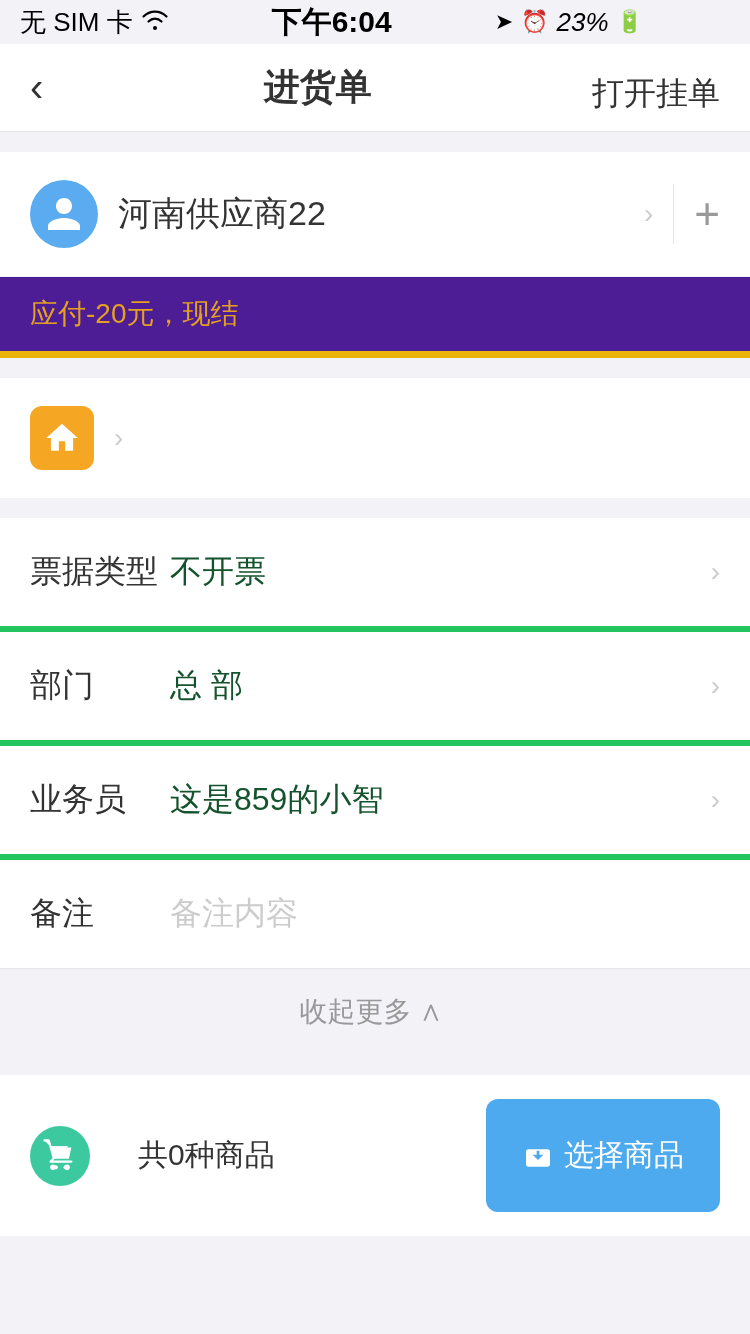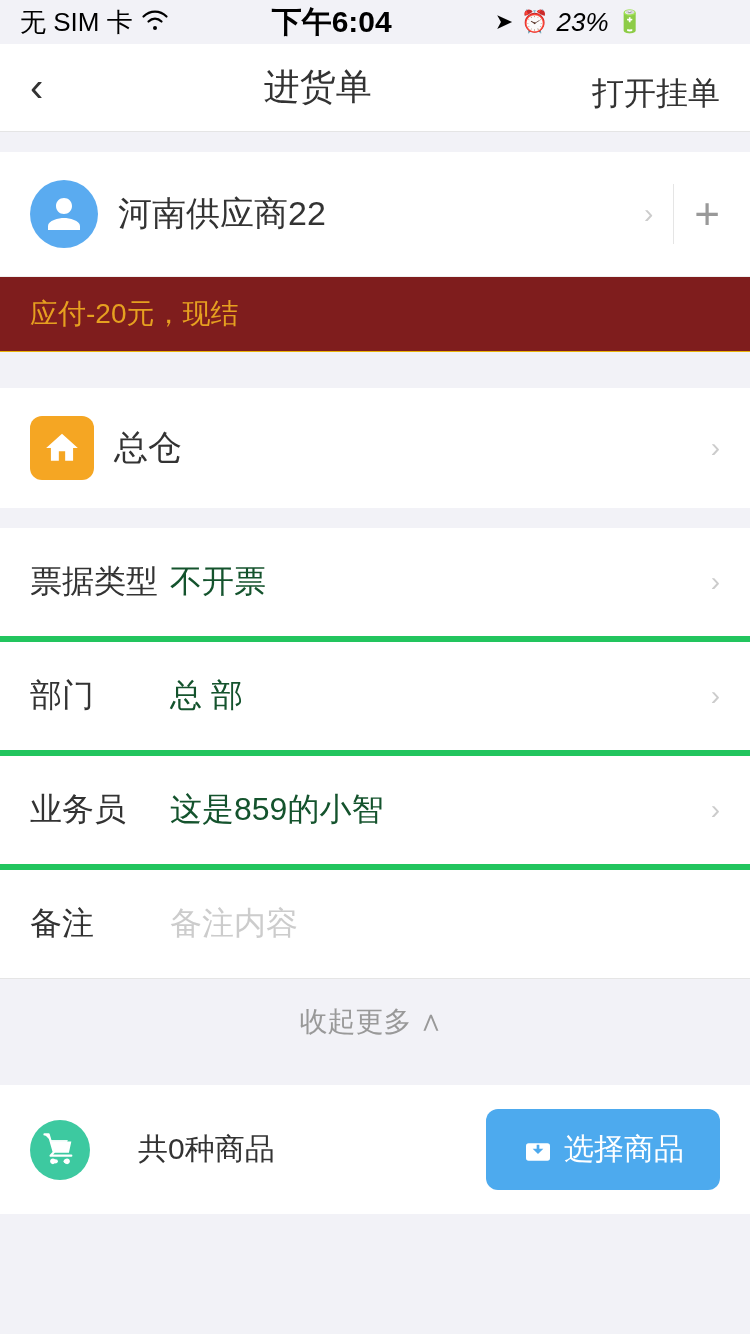--- a/index.html
+++ b/index.html
@@ -56,40 +56,40 @@
       padding: 0 30px;
       border-bottom: 1px solid #e5e5e5;
     }
     .nav-back {
       font-size: 40px;
       color: #333;
       cursor: pointer;
     }
     .nav-title {
       font-size: 36px;
-      font-weight: 400;
+      font-weight: 700;
       color: #333;
     }
     .nav-action {
       font-size: 32px;
       color: #333;
       cursor: pointer;
       margin-top: 12px;
     }
 
     
     .section-divider {
       height: 20px;
       background: #f2f2f7;
     }
 
     
     .card {
       background: #fff;
-      margin-bottom: 16px;
+      margin-bottom: 0;
     }
 
     
     .supplier-row {
       display: flex;
       align-items: center;
       padding: 28px 30px;
       border-bottom: 1px solid #f0f0f0;
       position: relative;
     }
@@ -129,25 +129,25 @@
       background: #e5e5e5;
     }
     .add-btn {
       font-size: 44px;
       color: #999;
       cursor: pointer;
     }
 
     
     .notice-banner {
-      background: #7f1d1d;
+      background: #4c1d95;
       padding: 18px 30px;
       font-size: 28px;
       color: #e6a020;
-      border-bottom: 1px solid #eab308;
+      border-bottom: 7px solid #eab308;
     }
 
     
     .gap {
       height: 20px;
       background: #f2f2f7;
     }
 
     
     .warehouse-row {
@@ -261,21 +261,21 @@
     }
     .left-group {
       display: flex;
       align-items: center;
       gap: 32px;
     }
     .select-product-btn {
       background: #4daaee;
       color: #fff;
       font-size: 30px;
-      padding: 20px 36px;
+      padding: 36px 36px;
       border-radius: 12px;
       display: flex;
       align-items: center;
       gap: 10px;
       cursor: pointer;
     }
     .select-product-btn svg {
       width: 32px;
       height: 32px;
       fill: #fff;
@@ -340,21 +340,20 @@
 </div>
 
 <div class="gap"></div>
 
 <div class="warehouse-row">
   <div class="warehouse-icon">
     <svg viewBox="0 0 24 24">
       <path d="M10 20v-6h4v6h5v-8h3L12 3 2 12h3v8z"></path>
     </svg>
   </div>
-  <span class="warehouse-name">总仓</span>
   <span class="chevron">›</span>
 </div>
 
 <div class="form-section">
 
   <div class="form-row">
     <span class="form-label">票据类型</span>
     <span class="form-value">不开票</span>
     <span class="form-chevron">›</span>
   </div>

